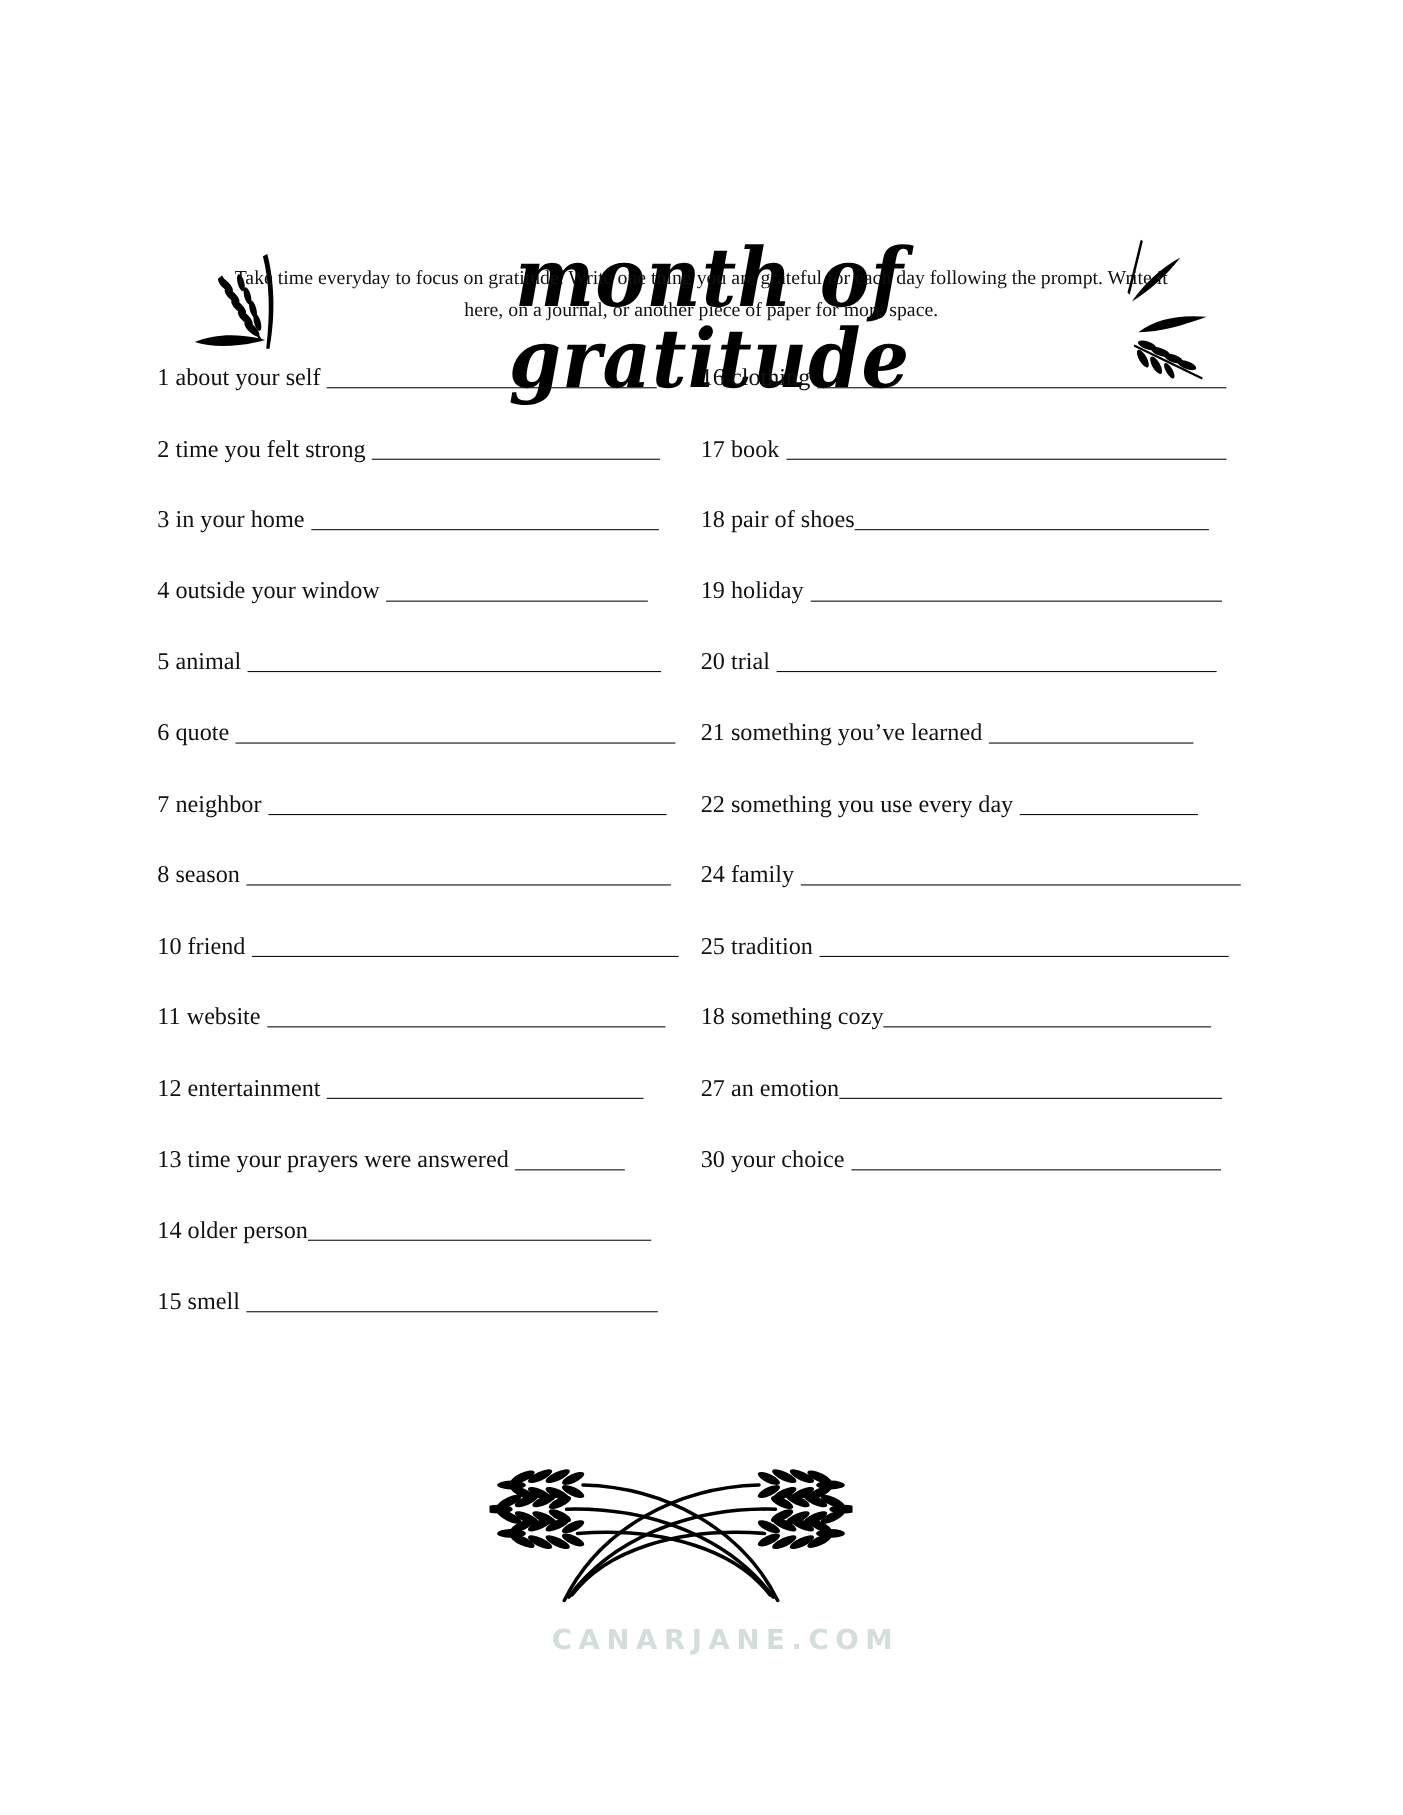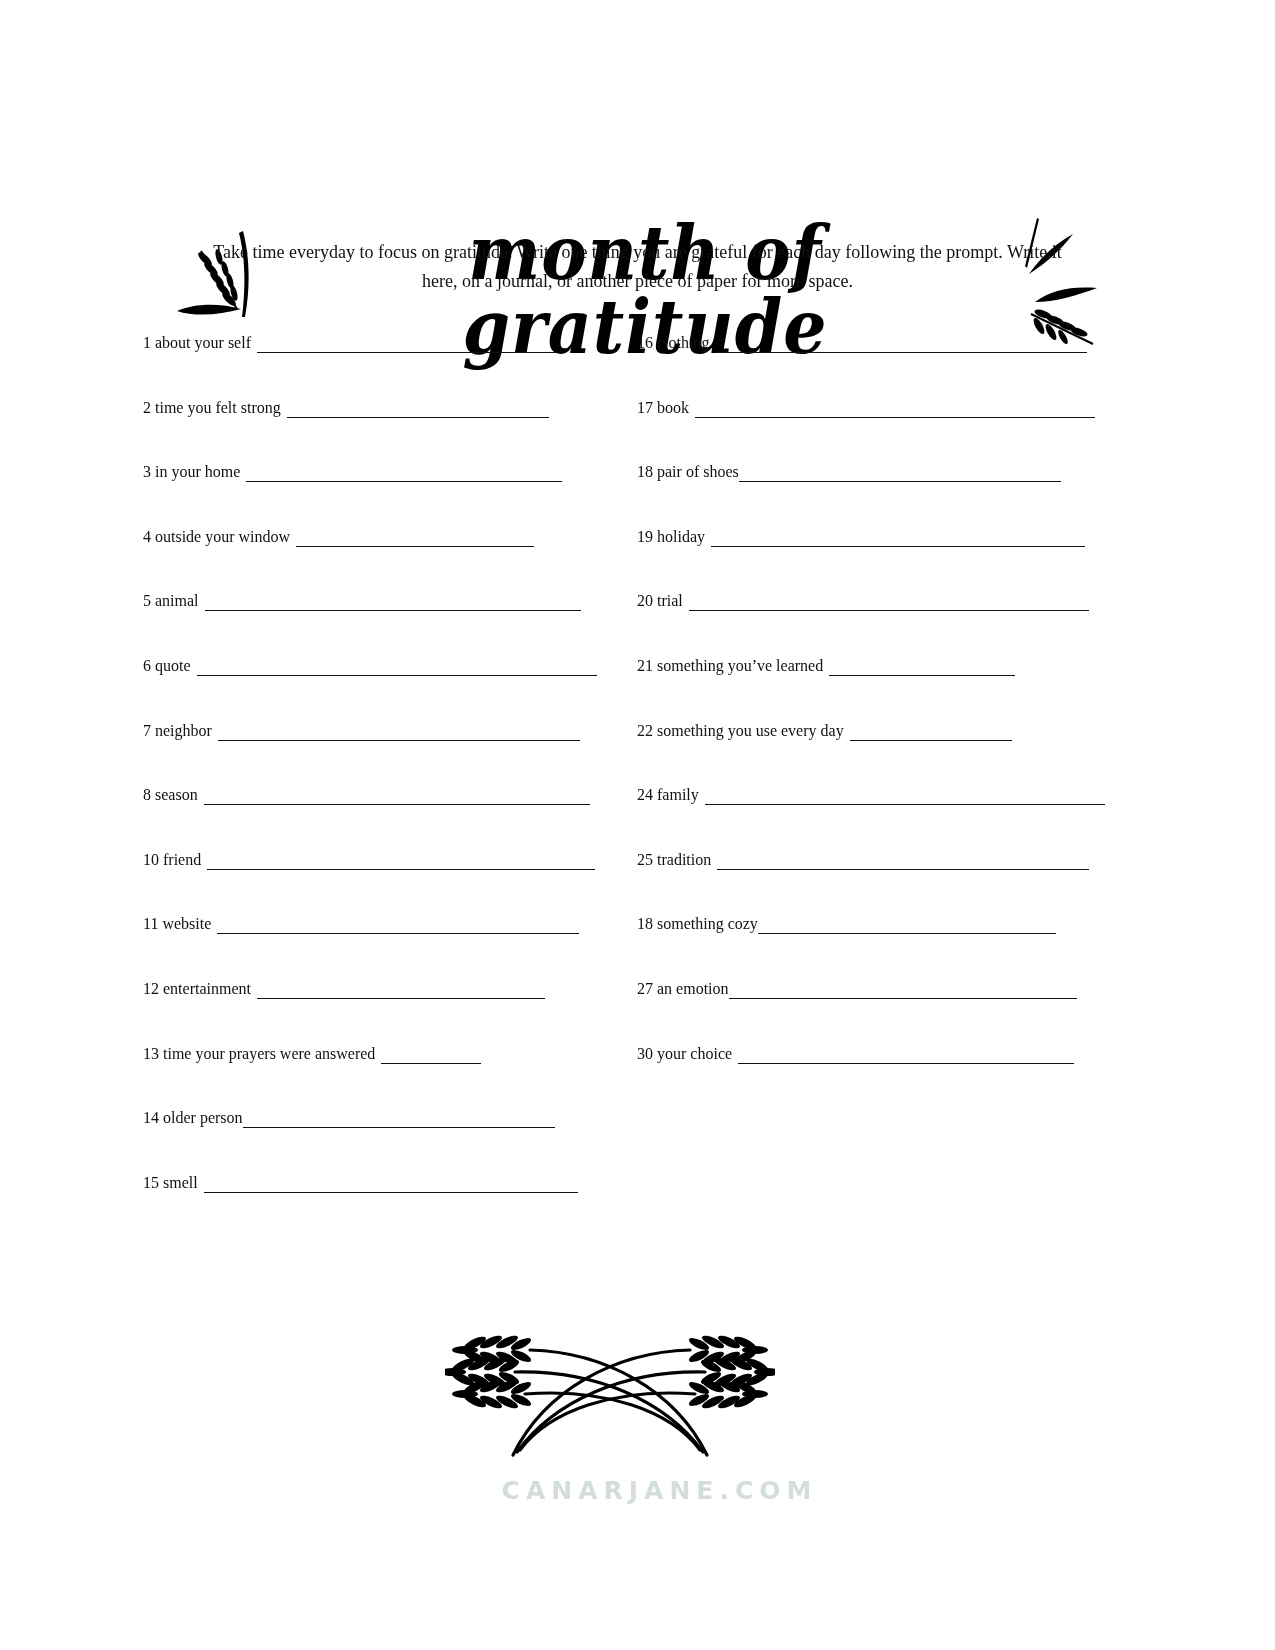--- a/index.html
+++ b/index.html
@@ -11,21 +11,21 @@
            font-size:74px; letter-spacing:1px; line-height:1; color:#000;
            transform:scaleX(0.92); transform-origin:center; }
   .leaf-left { position:absolute; left:175px; top:118px; }
   .leaf-right { position:absolute; left:1015px; top:105px; }
   .intro { position:absolute; left:70px; top:238px; width:1135px; text-align:center;
            font-size:18px; line-height:29px; color:#111; }
   .col { position:absolute; top:330px; }
   .col-left { left:143px; }
   .col-right { left:637px; }
   .row { height:64.6px; display:flex; align-items:flex-start; white-space:nowrap;
-         font-size:16px; line-height:26px; }
+         font-size:22px; line-height:26px; }
   .row .label { display:inline-block; }
   .row .blank { display:inline-block; border-bottom:1.6px solid #111; height:22px; margin-left:6px; }
   .row .blank.tight { margin-left:0; }
   .wheat { position:absolute; left:445px; top:1330px; }
   .footer { position:absolute; left:0; top:1476px; width:1275px; text-align:center;
             font-family:"DejaVu Sans", sans-serif; font-weight:bold; font-size:25px;
             letter-spacing:6px; color:#d3dedc;margin-left:22px; }
 </style>
 </head>
 <body>

